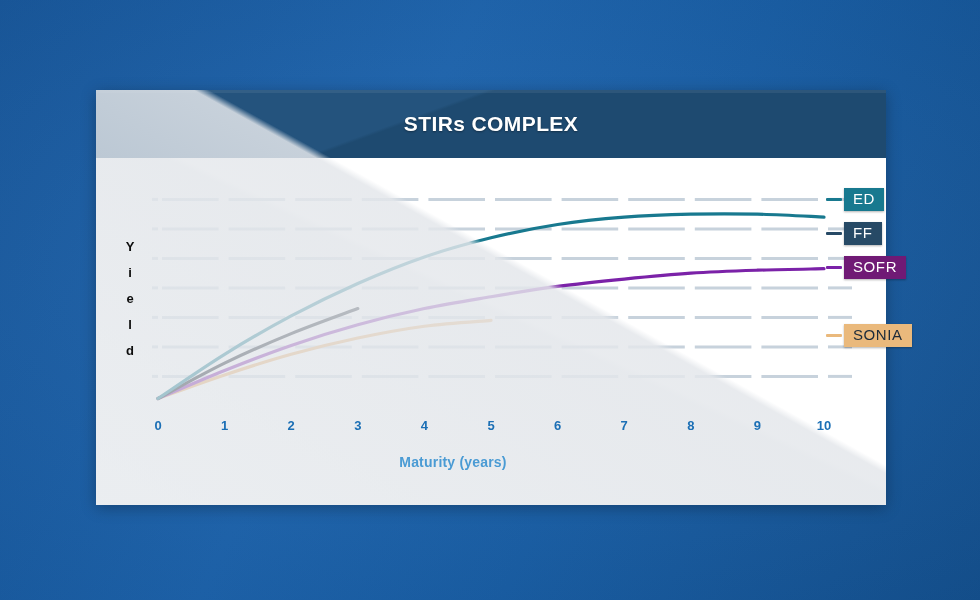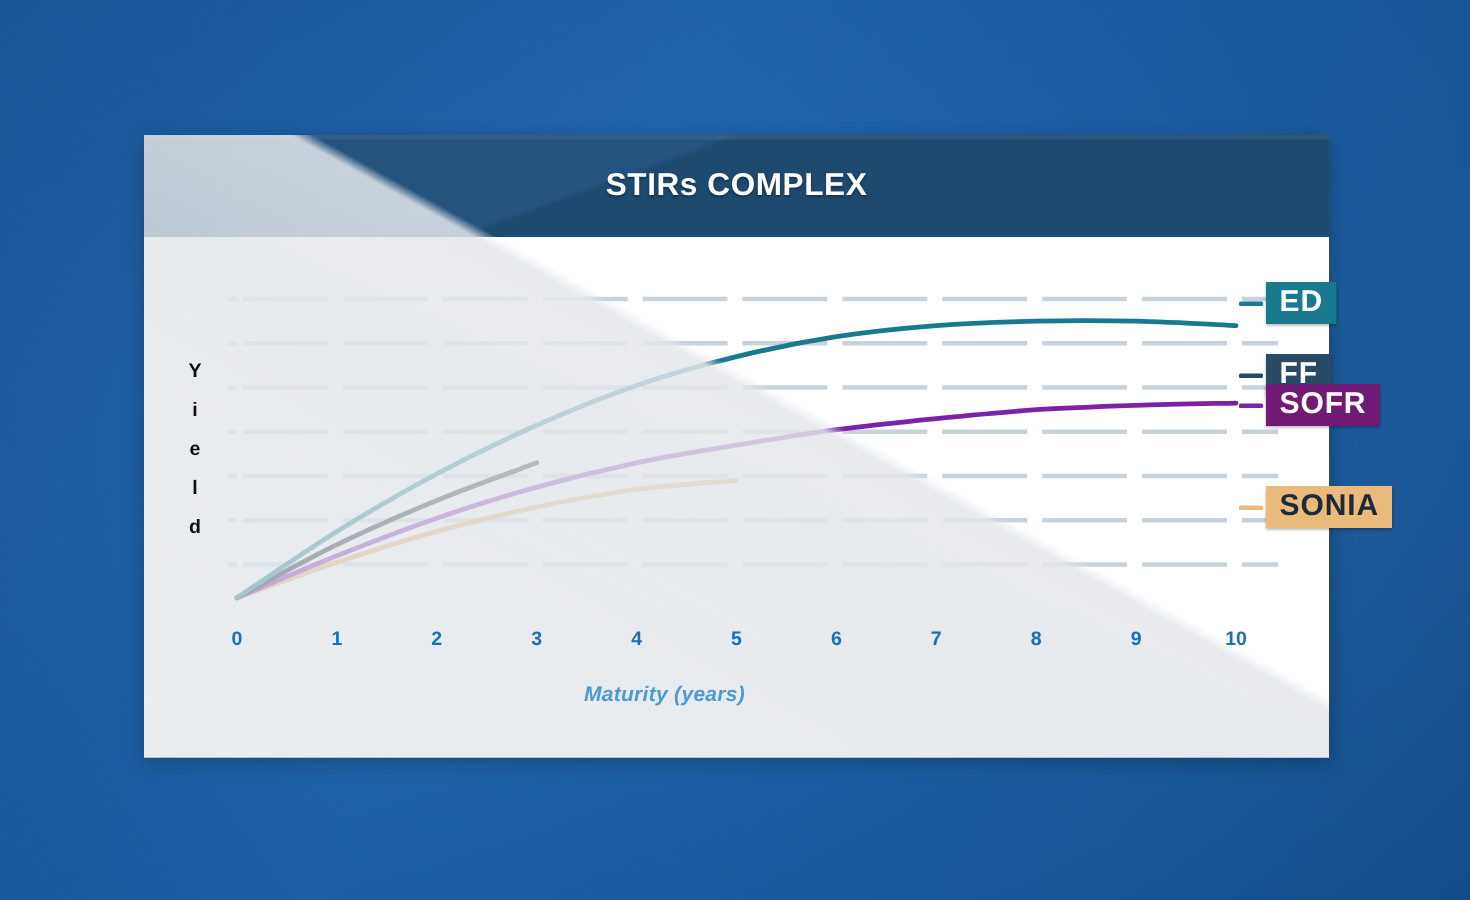--- a/index.html
+++ b/index.html
@@ -36,29 +36,29 @@
   
   .y-title{position:absolute;left:118px;top:240px;width:24px;
     display:flex;flex-direction:column;align-items:center;gap:13px;}
   .y-title span{font-size:13px;font-weight:bold;color:#0d0d0d;line-height:1;}
 
   
   .x-ticks{position:absolute;left:0;top:418px;width:980px;height:18px;}
   .x-ticks span{position:absolute;transform:translateX(-50%);
     font-size:13px;font-weight:bold;color:#1b6fb5;}
 
-  .x-title{position:absolute;top:454px;left:0;width:886px;text-align:center;
-    font-size:14px;font-weight:bold;color:#4a9bd4;letter-spacing:.2px;font-style:italic;}
+  .x-title{position:absolute;top:454px;left:10px;width:886px;text-align:center;
+    font-size:14px;font-weight:bold;color:#4a9bd4;letter-spacing:.2px;}
 
   
   .legend{position:absolute;left:826px;top:0;}
   .legend-item{position:absolute;display:flex;align-items:center;}
   .legend-dash{width:16px;height:3px;margin-right:2px;border-radius:1px;}
-  .legend-badge{display:inline-block;padding:3px 9px 4px 9px;font-size:20px;
-    font-weight:bold;letter-spacing:.6px;line-height:1.05;
+  .legend-badge{display:inline-block;padding:3px 9px 4px 9px;font-size:15px;
+    font-weight:normal;letter-spacing:.6px;line-height:1.05;
     box-shadow:0 1px 2px rgba(0,0,0,.3);}
 </style>
 </head>
 <body>
 
 <div class="bg-wrap"></div>
 
 <div class="card">
 
   <div class="card-header">
@@ -187,21 +187,21 @@
     <span style="left: 824px;">10</span>
   </div>
 
 <div class="x-title">Maturity (years)</div>
 
 <div class="legend" id="legend">
     <div class="legend-item" style="top: 188px;">
       <div class="legend-dash" style="background: rgb(24, 121, 143);"></div>
       <div class="legend-badge" style="background: rgb(24, 121, 143); color: rgb(255, 255, 255);">ED</div>
     </div>
-    <div class="legend-item" style="top: 236px; text-align: center;">
+    <div class="legend-item" style="top: 222px; text-align: center;">
       <div class="legend-dash" style="background: rgb(39, 74, 102);"></div>
       <div class="legend-badge" style="background: rgb(39, 74, 102); color: rgb(255, 255, 255);">FF</div>
     </div>
     <div class="legend-item" style="top: 256px;">
       <div class="legend-dash" style="background: rgb(123, 34, 168);"></div>
       <div class="legend-badge" style="background: #701a75; color: rgb(255, 255, 255);">SOFR</div>
     </div>
     <div class="legend-item" style="top: 324px;">
       <div class="legend-dash" style="background: rgb(234, 185, 124);"></div>
       <div class="legend-badge" style="background: rgb(234, 185, 124); color: rgb(28, 43, 58);">SONIA</div>

